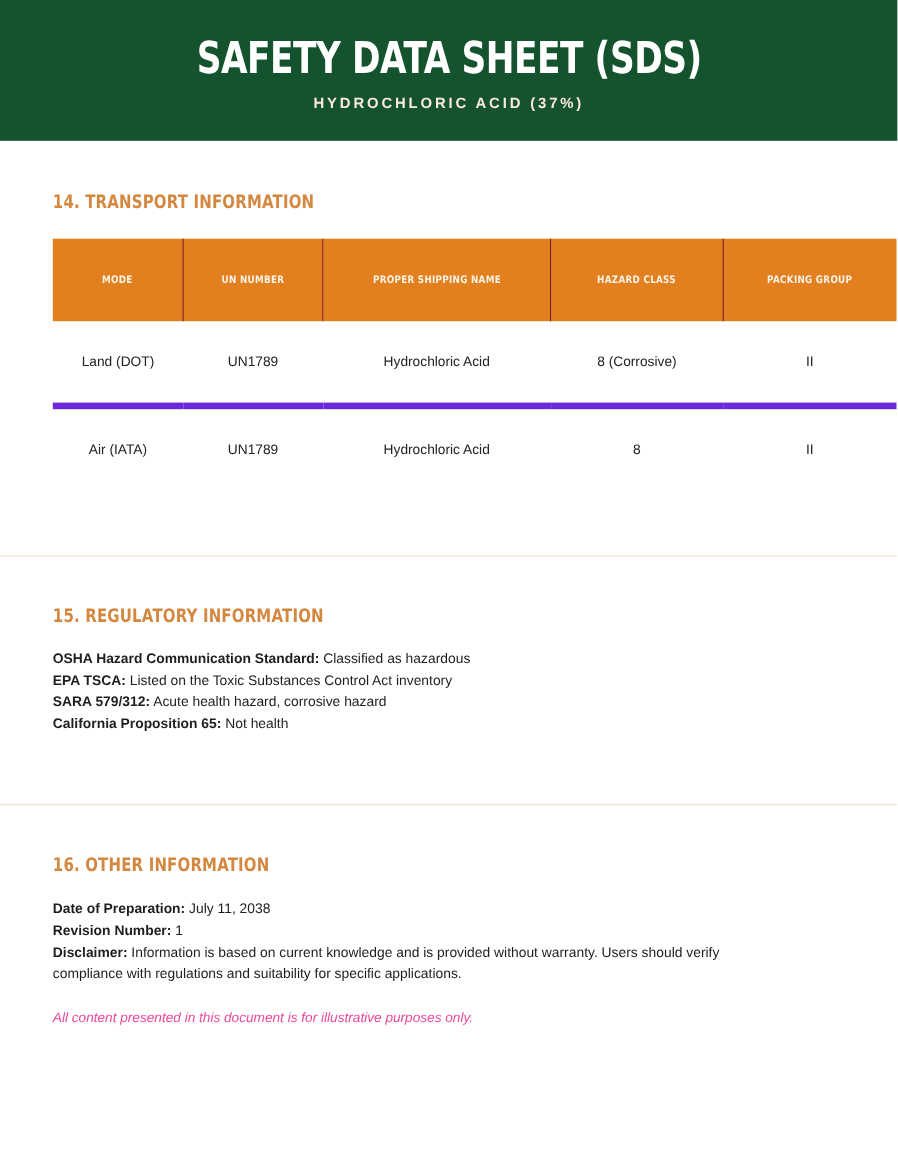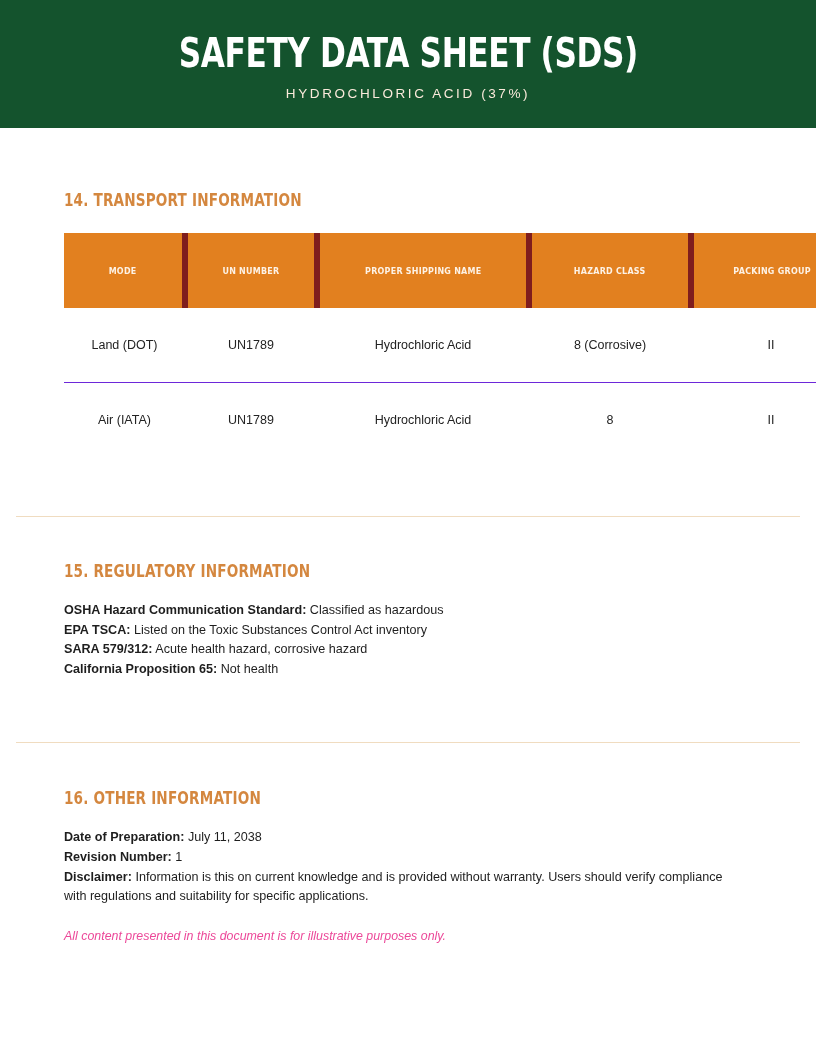--- a/index.html
+++ b/index.html
@@ -40,25 +40,26 @@
     white-space: nowrap;
     margin: 0 0 4px 0;
   }
   .banner-subtitle {
     font-family: "Liberation Sans", sans-serif;
     font-size: 13.5px;
     letter-spacing: 2.6px;
     color: #fbeadb;
     white-space: nowrap;
     margin: 8px 0 0 0;
+    font-weight: bold;
   }
 
   
   .content {
-    padding: 16px;
+    padding: 0;
   }
   .section {
     padding: 0 48px;
   }
   .section-title {
     font-family: "DejaVu Sans", sans-serif;
     font-weight: bold;
     font-size: 17px;
     letter-spacing: 0.2px;
     color: #d4873f;
@@ -83,35 +84,35 @@
     color: #fdf2e6;
     font-family: "DejaVu Sans", sans-serif;
     font-weight: bold;
     font-size: 9.5px;
     letter-spacing: 0.3px;
     height: 75px;
     vertical-align: middle;
     text-align: center;
     padding: 0 4px;
     border: none;
-    border-left: 6px solid #7f1d1d;
+    border-left: 1px solid #7f1d1d;
   }
   .table th.first { border-left: none; }
   .table th span {
     display: inline-block;
     transform: scaleX(0.84);
     white-space: nowrap;
   }
   .table td {
     height: 74px;
     vertical-align: middle;
     text-align: center;
     font-size: 12.5px;
     color: #232323;
-    border-bottom: 1px solid #6d28d9;
+    border-bottom: 6px solid #6d28d9;
     padding: 0 4px;
   }
   .table tr:last-child td {
     border-bottom: none;
   }
   .col-mode { width: 110px; margin-top: 27px; }
   .col-un { width: 118px; }
   .col-name { width: 198px; }
   .col-hazard { width: 148px; }
   .col-pack { width: 149px; }
@@ -237,20 +238,20 @@
       <div class="line">
         <b>Date of Preparation:</b>
         <span>July 11, 2038</span>
       </div>
       <div class="line">
         <b>Revision Number:</b>
         <span>1</span>
       </div>
       <div class="line">
         <b>Disclaimer:</b>
-        <span>Information is this on current knowledge and is provided without warranty. Users should verify compliance with regulations and suitability for specific applications.</span>
+        <span>Information is based on current knowledge and is provided without warranty. Users should verify compliance with regulations and suitability for specific applications.</span>
       </div>
     </div>
 
     <div class="footnote">All content presented in this document is for illustrative purposes only.</div>
   </div>
 
 </div>
 
 </body></html>

